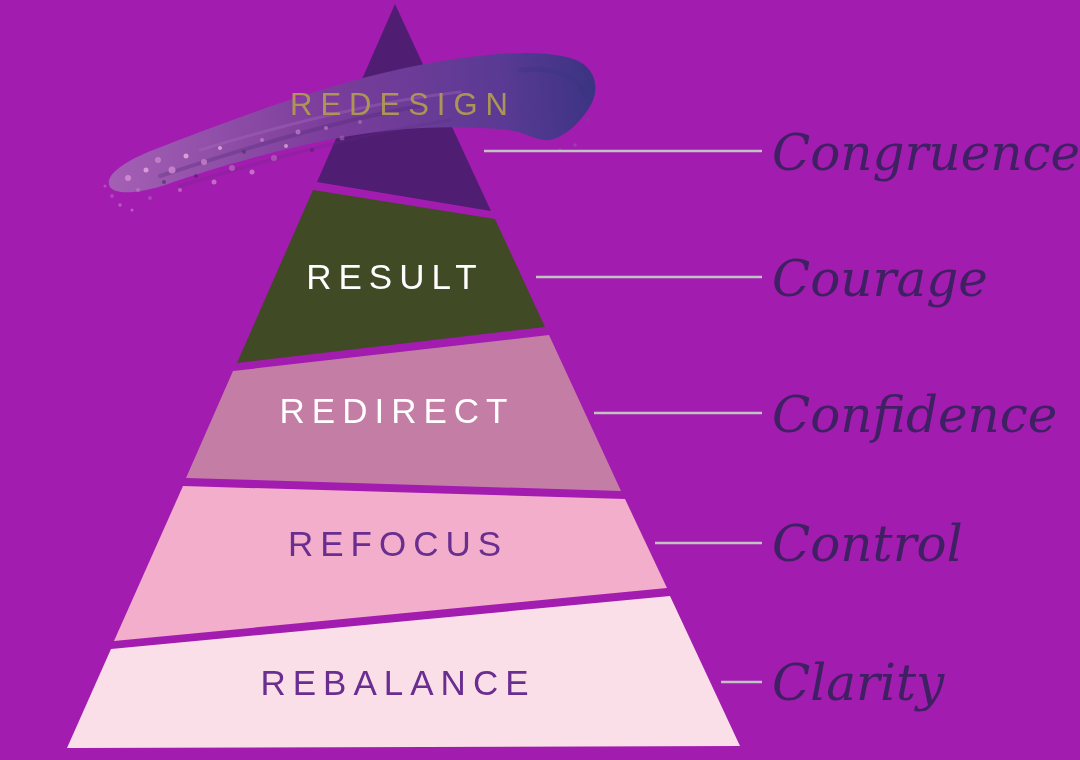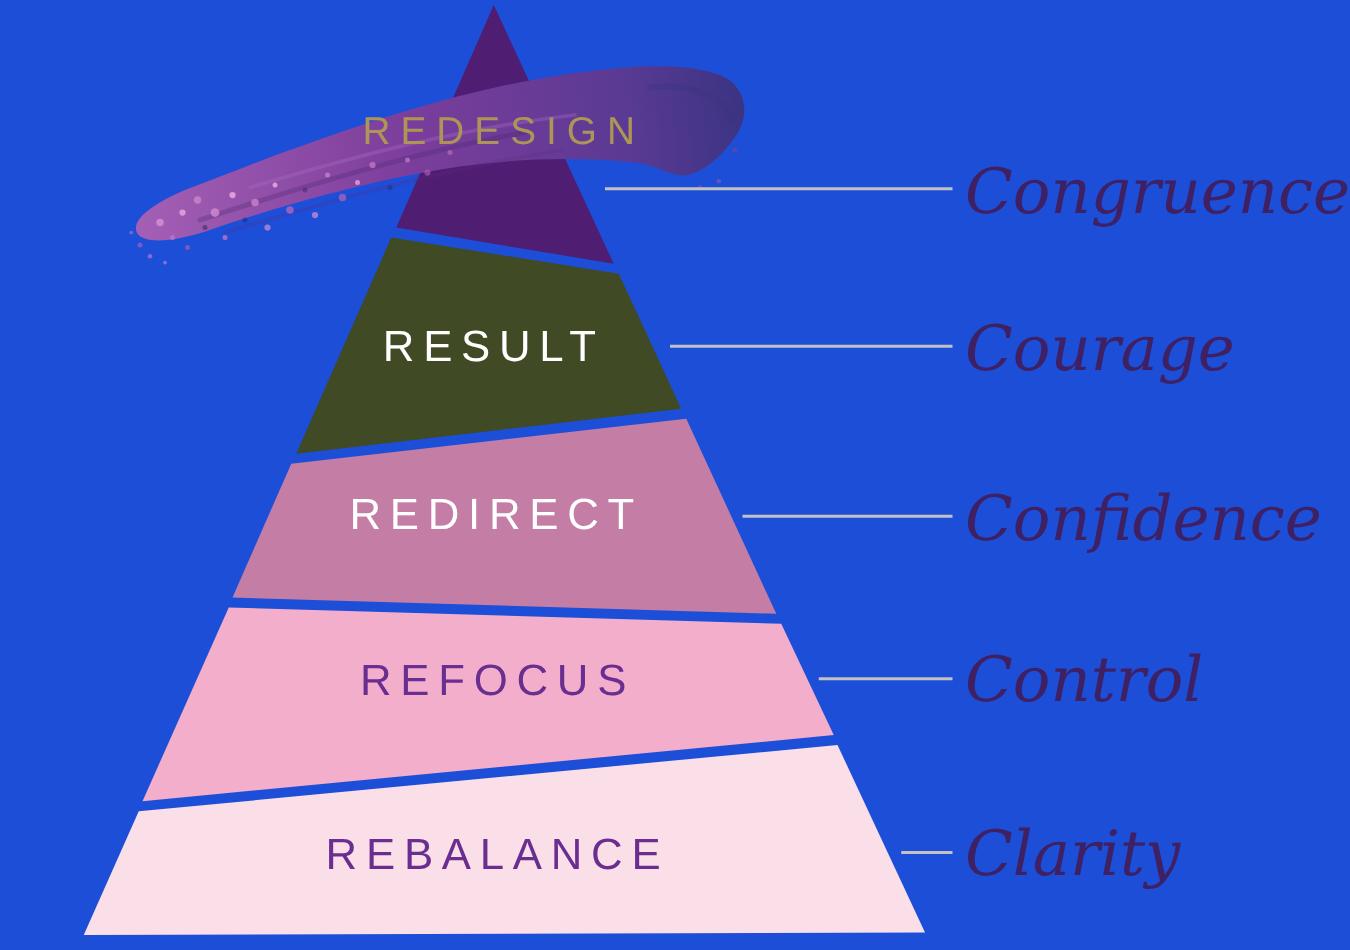--- a/index.html
+++ b/index.html
@@ -8,21 +8,21 @@
     width: 1080px;
     height: 760px;
     background: #ffffff;
     overflow: hidden;
     font-family: "Liberation Sans", sans-serif;
   }
   .stage {
     position: relative;
     width: 1080px;
     height: 760px;
-    background: #1d4ed8;
+    background: #a21caf;
   }
   svg { display: block; }
   .tier-label {
     font-family: "Liberation Sans", sans-serif;
     font-weight: 400;
     letter-spacing: 7px;
   }
   .redesign-label {
     font-family: "Liberation Sans", sans-serif;
     font-weight: 400;

